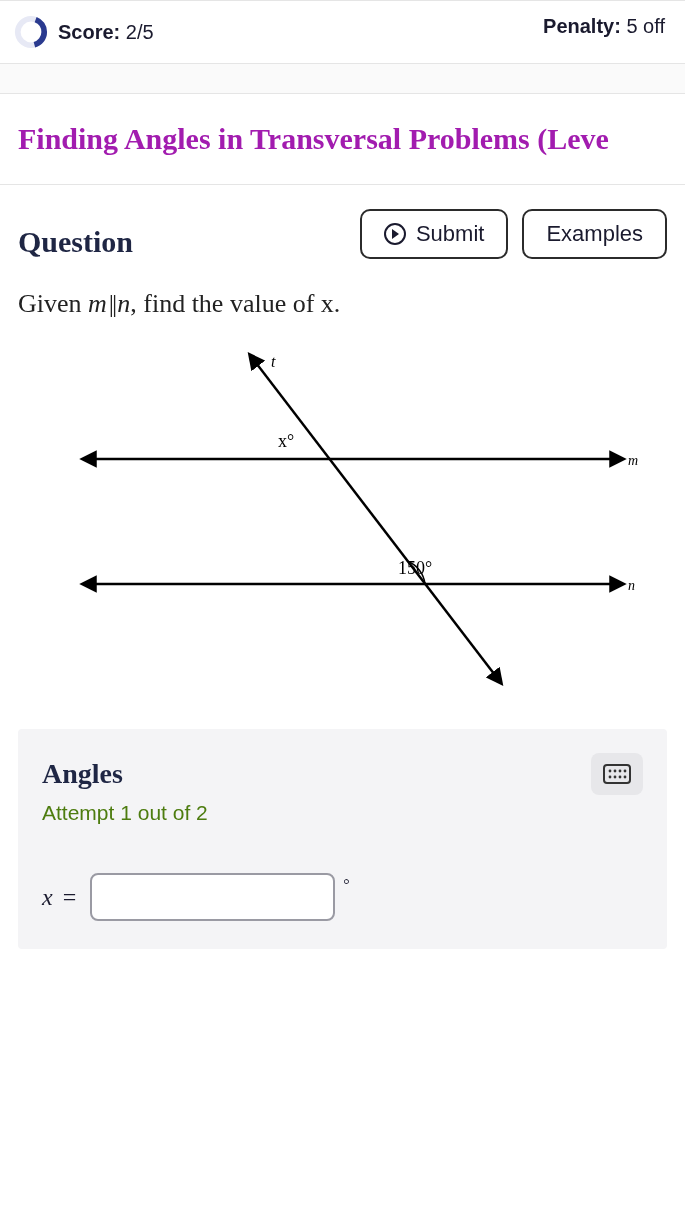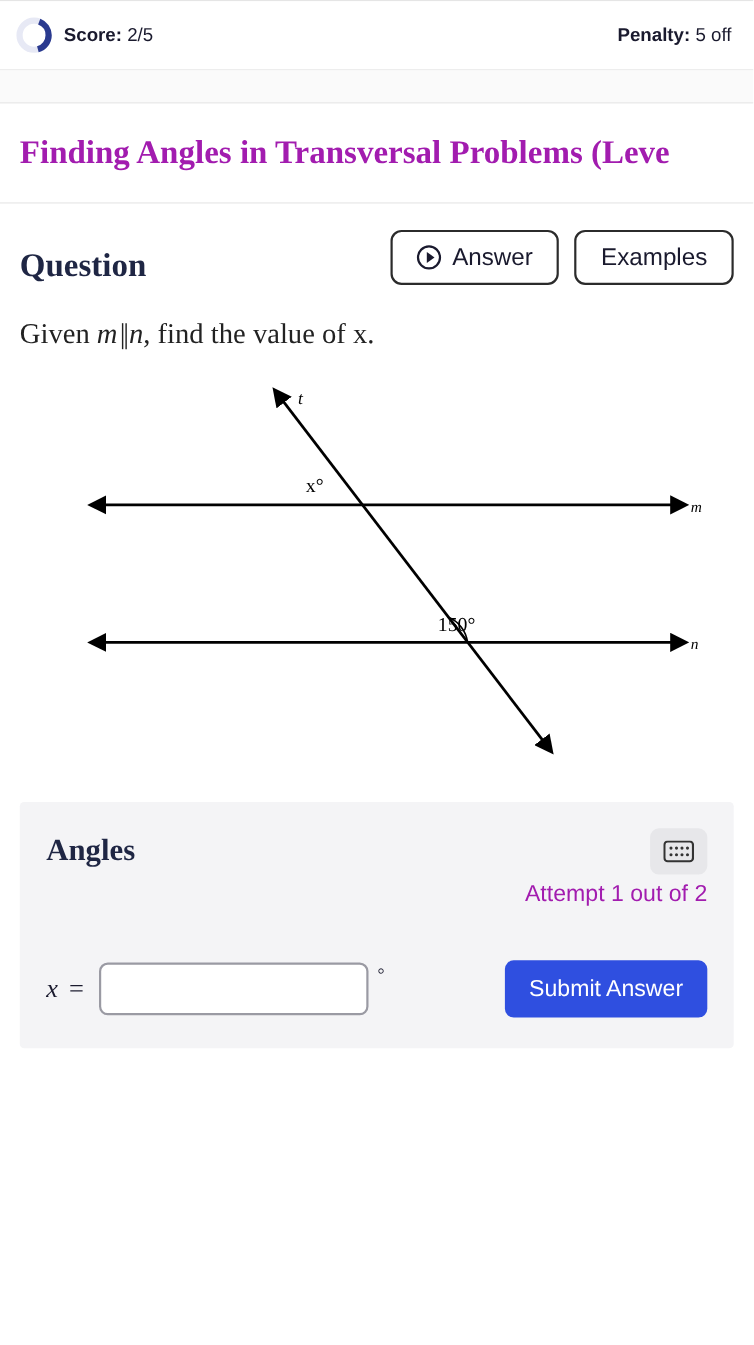--- a/index.html
+++ b/index.html
@@ -5,26 +5,26 @@
   * { box-sizing: border-box; margin: 0; padding: 0; }
   body {
     font-family: Georgia, 'Times New Roman', serif;
     background: #fff;
     color: #1a1a2e;
     width: 685px;
   }
   .score-bar {
     display: flex;
     justify-content: space-between;
-    align-items: center;
+    align-items: flex-start;
     padding: 14px 20px 14px 14px;
     border-top: 1px solid #e5e5e5;
     border-bottom: 1px solid #e5e5e5;
     font-family: -apple-system, Helvetica, Arial, sans-serif;
-    font-size: 17px;
+    font-size: 20px;
   }
   .score-left { display: flex; align-items: center; gap: 10px; }
   .donut { width: 34px; height: 34px; }
   .score-label b { font-weight: 700; }
   .penalty-label b { font-weight: 700; }
   .spacer { height: 30px; background: #fafafa; border-bottom: 1px solid #e5e5e5; }
   .title-bar {
     padding: 28px 18px;
     border-bottom: 1px solid #e5e5e5;
     font-size: 30px;
@@ -90,21 +90,21 @@
   .answer-title {
     font-size: 28px; font-weight: 700; color: #1f2644;
   }
   .kbd-btn {
     width: 52px; height: 42px; border-radius: 8px; background: #e7e7ea;
     display: flex; align-items: center; justify-content: center; cursor: pointer;
     border: none;
   }
   .attempt {
     font-family: -apple-system, Helvetica, Arial, sans-serif;
-    color: #a21caf; font-size: 21px; margin-top: 6px; text-align: right;
+    color: #4d7c0f; font-size: 21px; margin-top: 6px;
   }
   .answer-row {
     display: flex; align-items: center; gap: 14px; margin-top: 48px;
   }
   .x-eq { font-style: italic; font-size: 24px; }
   .x-eq .eq { font-style: normal; padding-left: 4px; }
   .ans-input {
     width: 245px; height: 48px; border: 2px solid #9a9aa3; border-radius: 8px;
     font-size: 22px; padding: 0 10px; background: #fff;
   }
@@ -139,21 +139,21 @@
 <div class="spacer"></div>
 
 <div class="title-bar">Finding Angles in Transversal Problems (Leve</div>
 
 <div class="question-row">
   <div class="question-label">Question</div>
   <button class="pill-btn">
     <span class="play-circle">
         <span class="play-tri"></span>
       </span>
-    <span>Answer</span>
+    <span>Submit</span>
   </button>
   <button class="pill-btn">
     <span>Examples</span>
   </button>
 </div>
 
 <div class="prompt">
   <span>Given </span><em>m</em><span class="par">||</span><em>n</em><span>, find the value of x.</span>
 </div>
 
@@ -199,15 +199,14 @@
     </button>
   </div>
   <div class="attempt">Attempt 1 out of 2</div>
   <div class="answer-row">
     <span class="x-eq">
       <span>x</span>
       <span class="eq">=</span>
     </span>
     <input class="ans-input" type="text" value="" style="">
     <span class="deg-sup">°</span>
-    <button class="submit-btn">Submit Answer</button>
   </div>
 </div>
 
 </body></html>

